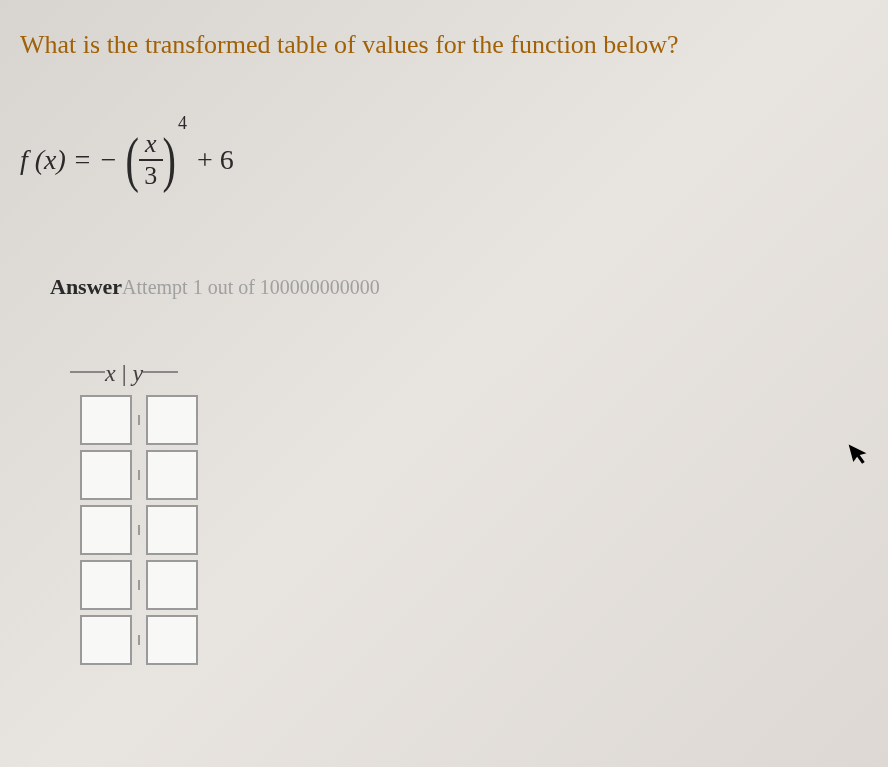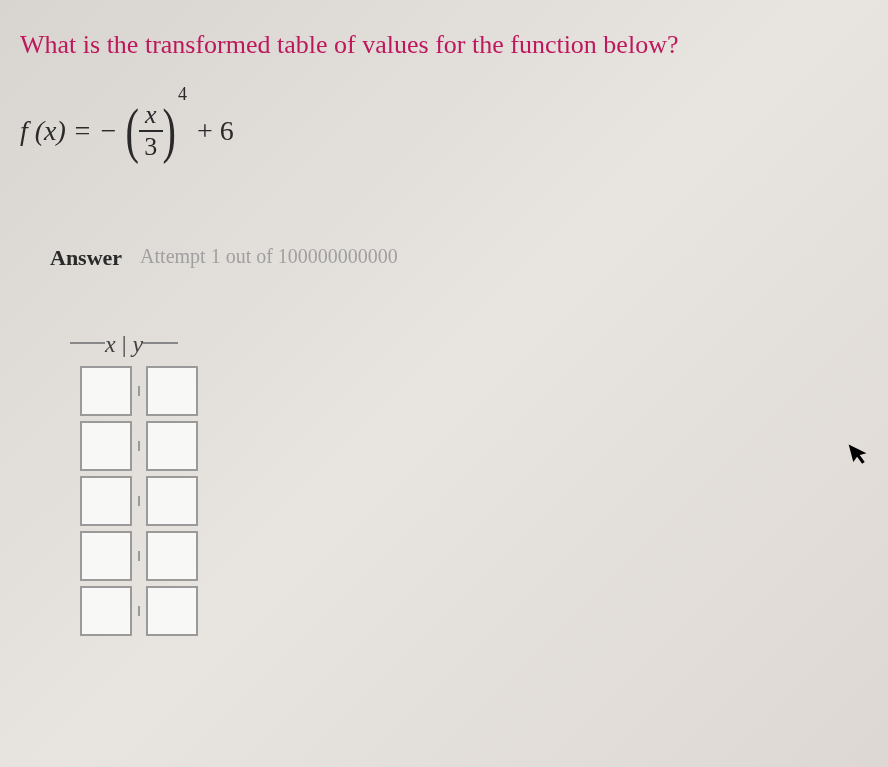--- a/index.html
+++ b/index.html
@@ -11,22 +11,22 @@
       width: 888px;
       height: 767px;
       background: linear-gradient(135deg, #d8d4d0 0%, #e8e4e0 50%, #ddd8d4 100%);
       font-family: Georgia, 'Times New Roman', serif;
       padding: 30px 20px;
       position: relative;
       overflow: hidden;
     }
     .question-text {
       font-size: 26px;
-      color: #be185d;
-      margin-bottom: 42px;
+      color: #a16207;
+      margin-bottom: 71px;
       font-family: Georgia, serif;
     }
     .equation {
       font-size: 28px;
       color: #2a2a2a;
       font-family: 'Times New Roman', serif;
       font-style: italic;
       display: flex;
       align-items: center;
       margin-left: 0px;
@@ -74,22 +74,21 @@
     }
     .plus-const {
       margin-left: 10px;
       font-style: normal;
     }
     .answer-section {
       margin-left: 30px;
     }
     .answer-header {
       display: flex;
-      align-items: flex-start;
-      gap: 18px;
+      align-items: center;
       margin-bottom: 60px;
     }
     .answer-label {
       font-weight: bold;
       font-size: 22px;
       color: #2a2a2a;
       font-family: Georgia, serif;
     }
     .attempt-text {
       font-size: 20px;

